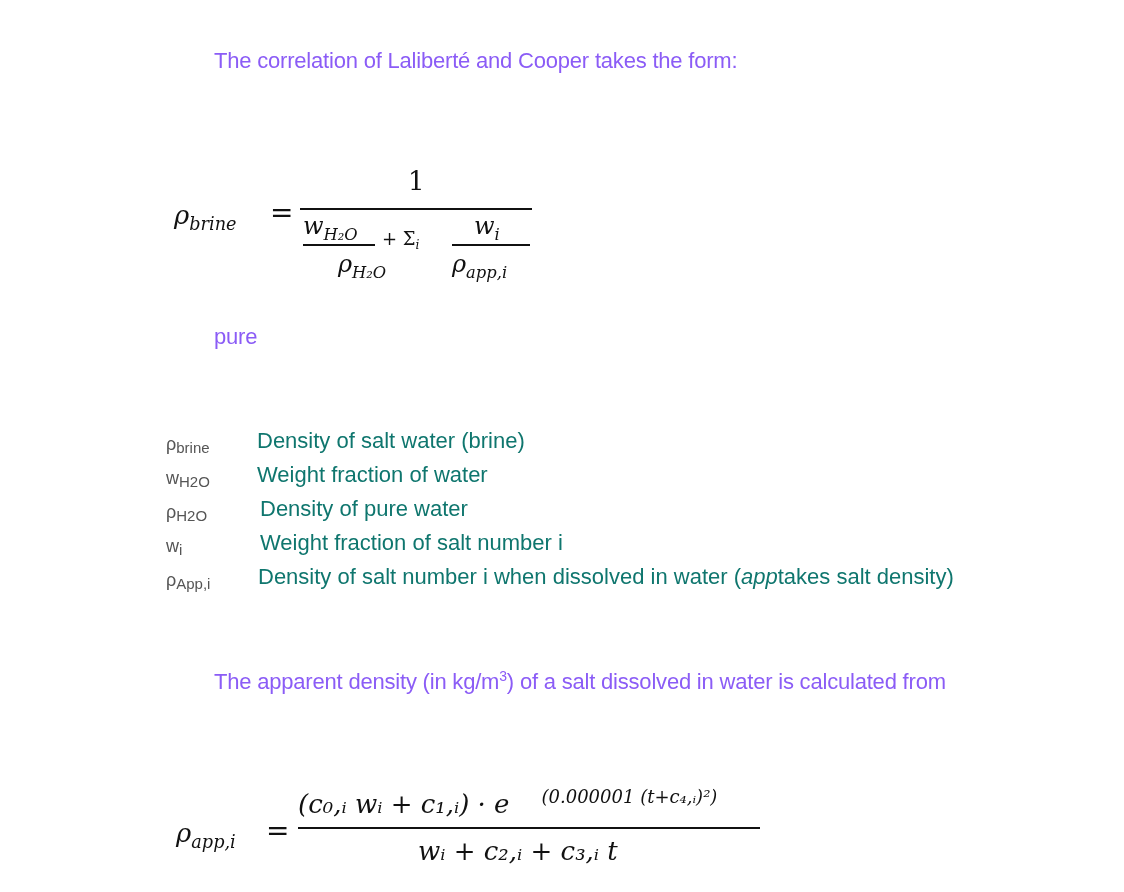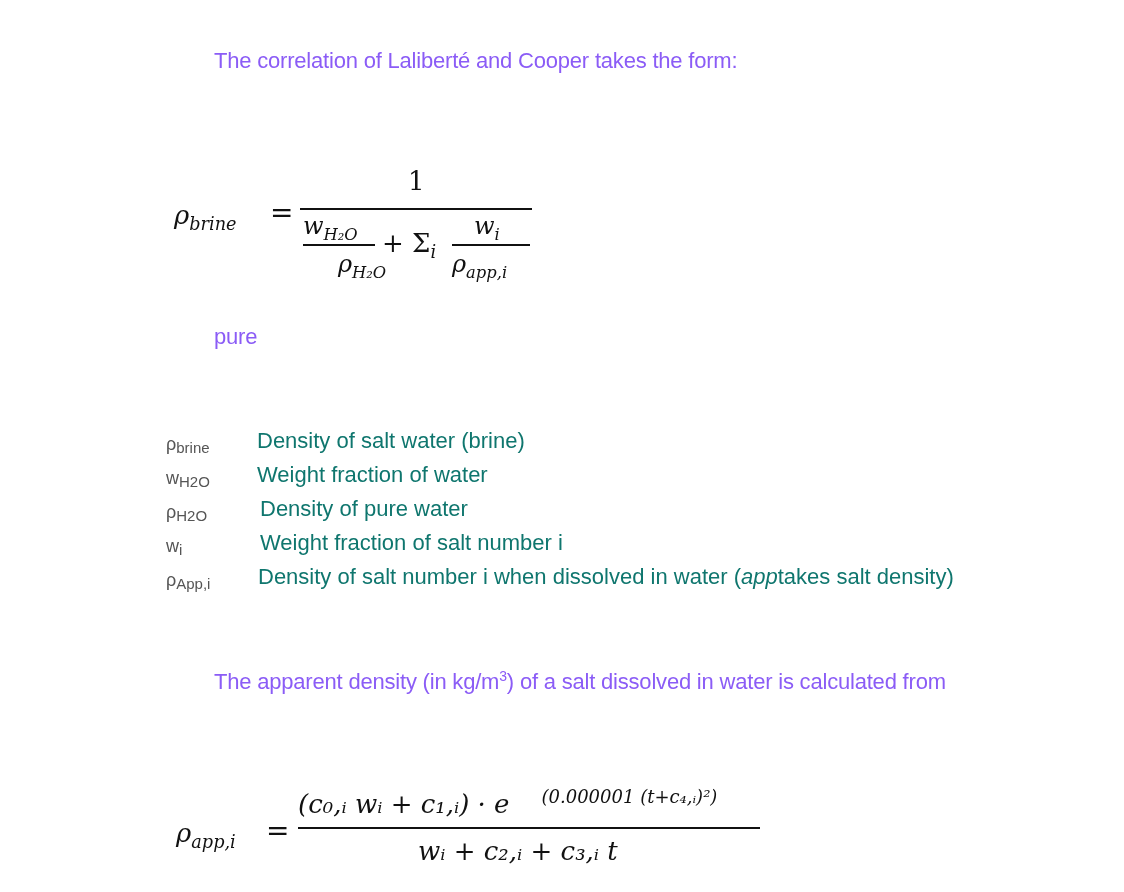--- a/index.html
+++ b/index.html
@@ -31,21 +31,21 @@
   <div class="frac-line" style="left:300px; top:208px; width:232px;"></div>
 
   <div class="math" style="left:303px; top:212px; font-size:24px;">
     <span>w</span><span class="sub">H₂O</span>
   </div>
   <div class="frac-line" style="left:303px; top:244px; width:72px;"></div>
   <div class="math" style="left:305px; top:250px; font-size:24px;margin-left:33px;">
     <span>ρ</span><span class="sub">H₂O</span>
   </div>
 
-  <div class="math up" style="left:382px; top:228px; font-size:26px;">
+  <div class="math up" style="left:382px; top:228px; font-size:18px;">
     <span>+ Σ</span><span class="sub" style="font-style:italic;">i</span>
   </div>
 
   <div class="math" style="left:474px; top:212px; font-size:24px;">
     <span>w</span><span class="sub">i</span>
   </div>
   <div class="frac-line" style="left:452px; top:244px; width:78px;"></div>
   <div class="math" style="left:452px; top:250px; font-size:24px;">
     <span>ρ</span><span class="sub">app,i</span>
   </div>

